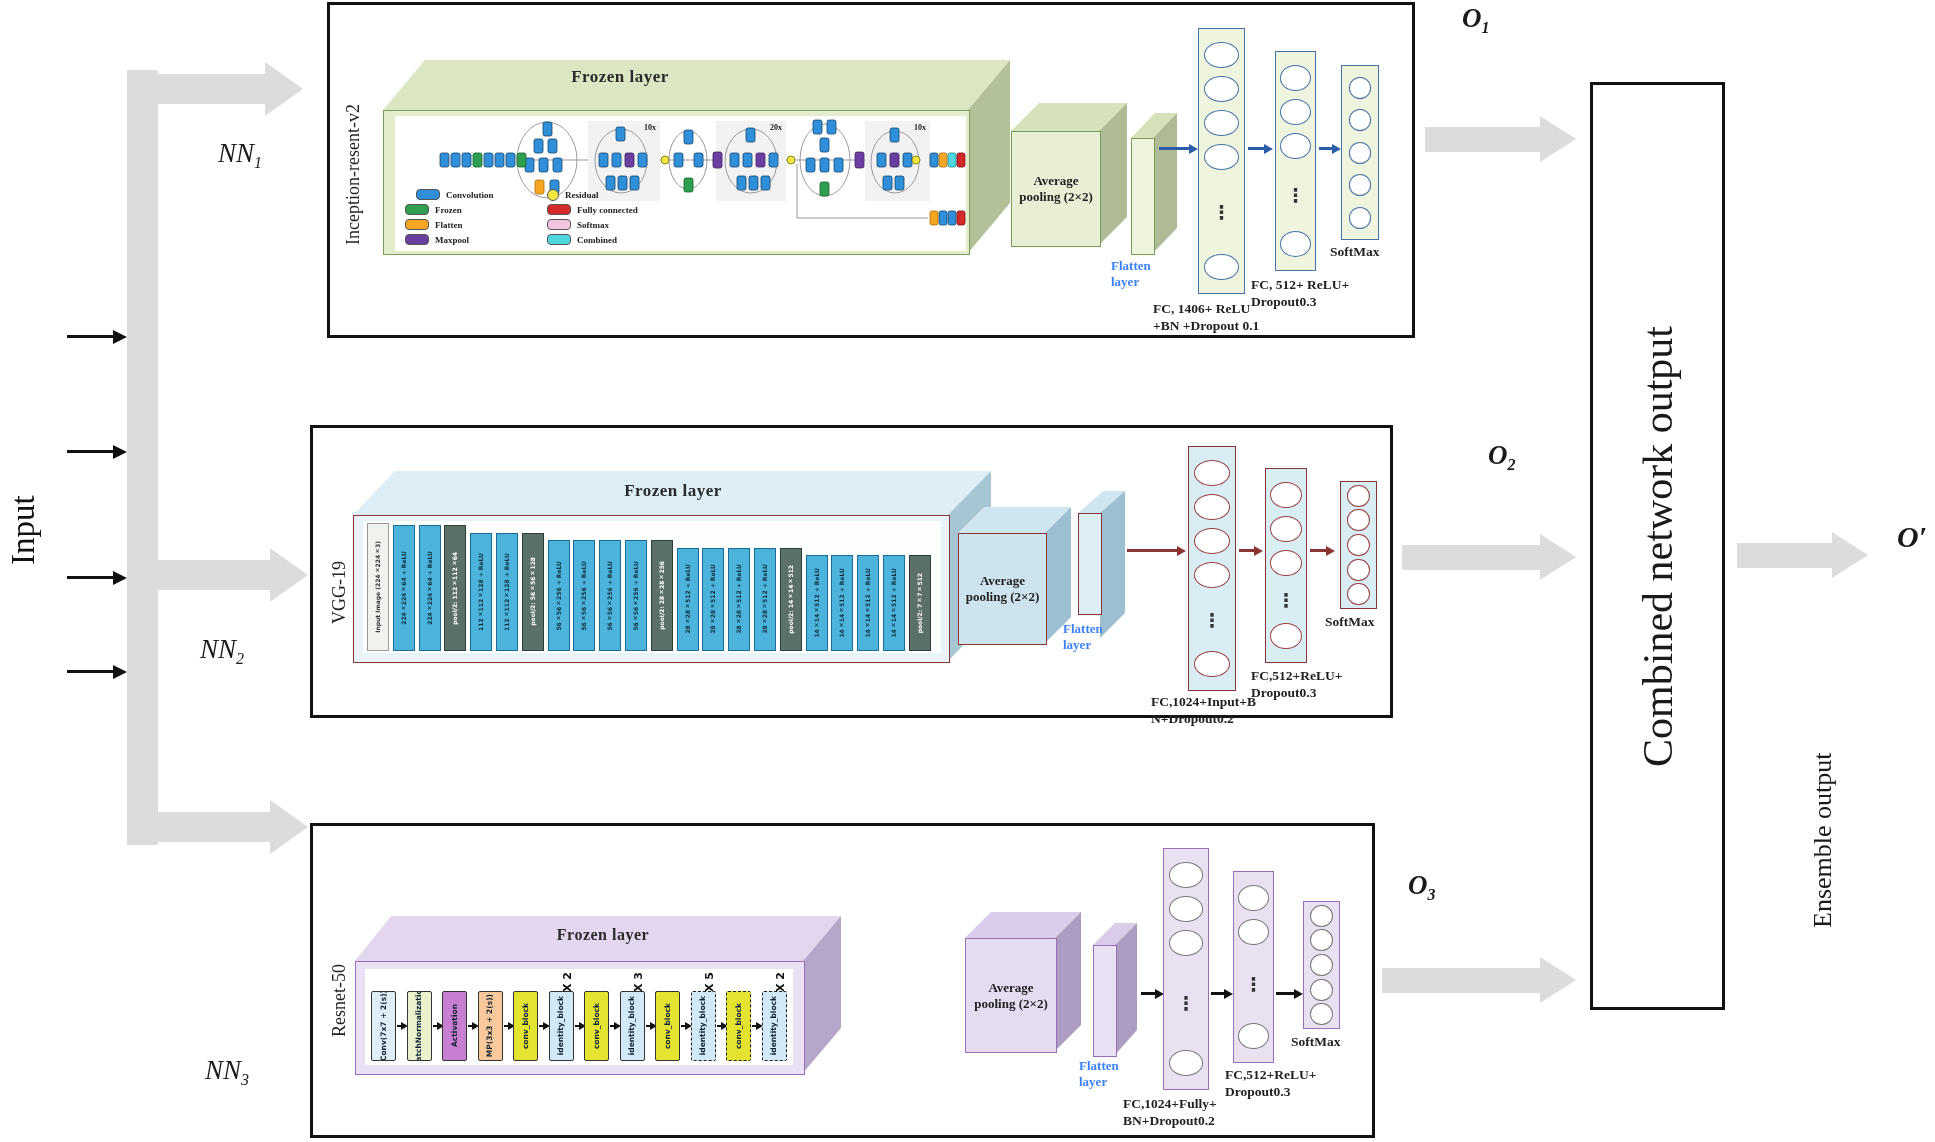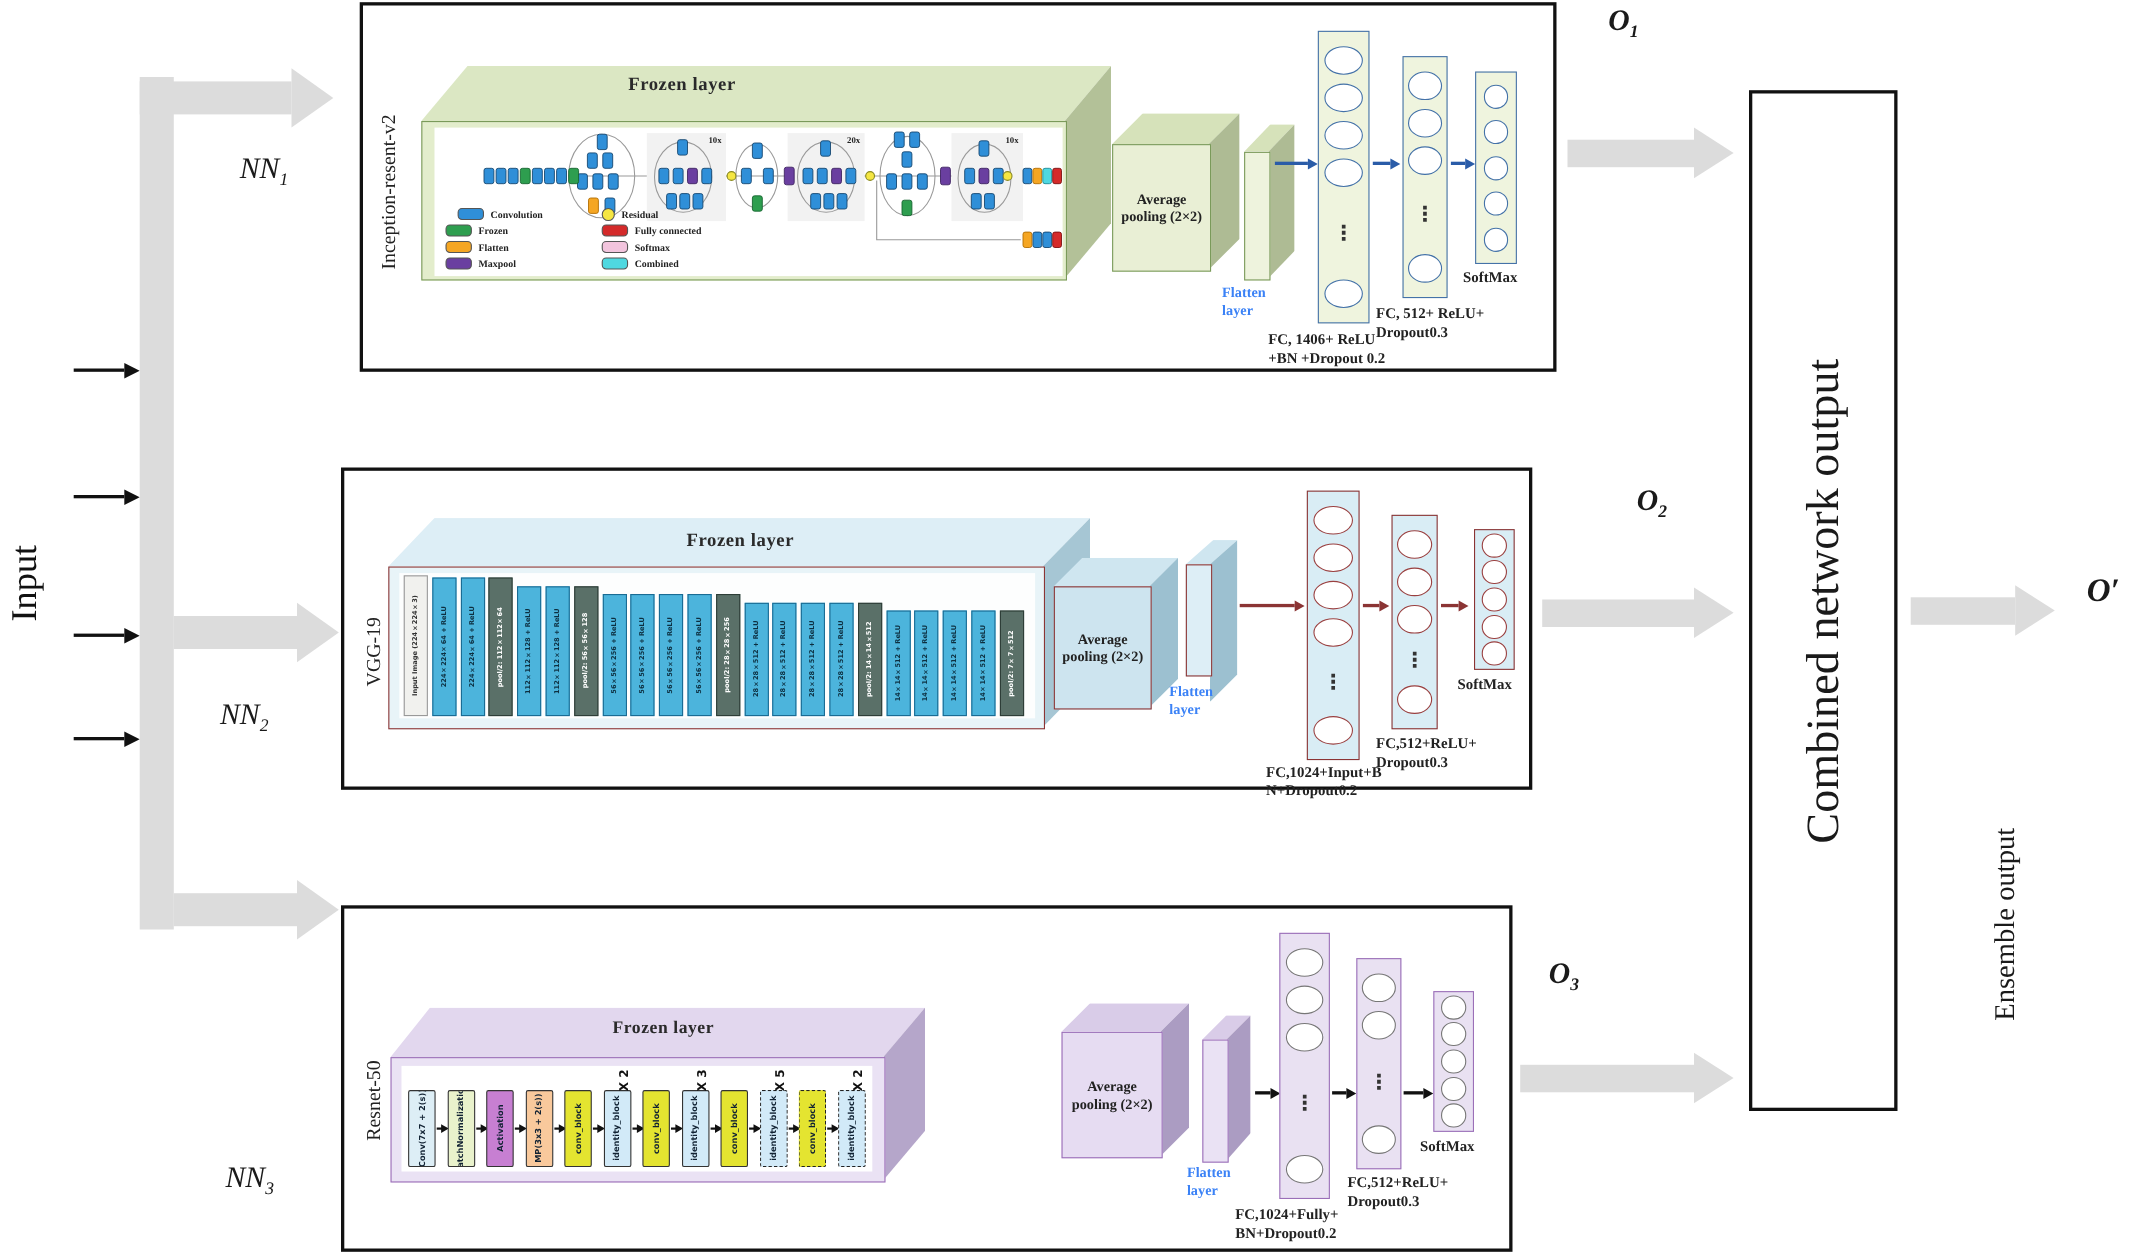--- a/index.html
+++ b/index.html
@@ -238,21 +238,21 @@
 
     <div class="ncol" style="left:868px;top:23px;width:47px;height:266px;background:#eff4de;border:1.6px solid #4472a8;">
         <span class="ell"></span>
         <span class="ell"></span>
         <span class="ell"></span>
         <span class="ell"></span>
         <span class="dots">⋮</span>
         <span class="ell"></span>
       </div>
     <div class="fclabel" style="left:823px;top:295px;width:160px;">
-      <span>FC,  1406+  ReLU</span><br><span>+BN +Dropout 0.2</span></div>
+      <span>FC,  1406+  ReLU</span><br><span>+BN +Dropout 0.1</span></div>
     <div class="ncol" style="left:945px;top:46px;width:41px;height:220px;background:#eff4de;border:1.6px solid #4472a8;">
         <span class="ell"></span>
         <span class="ell"></span>
         <span class="ell"></span>
         <span class="dots">⋮</span>
         <span class="ell"></span>
       </div>
     <div class="fclabel" style="left:921px;top:271px;width:135px;">
       <span>FC, 512+ ReLU+</span><br><span>Dropout0.3</span></div>
     <div class="smcol" style="left:1011px;top:60px;width:38px;height:175px;background:#eff4de;border:1.6px solid #4472a8;">

